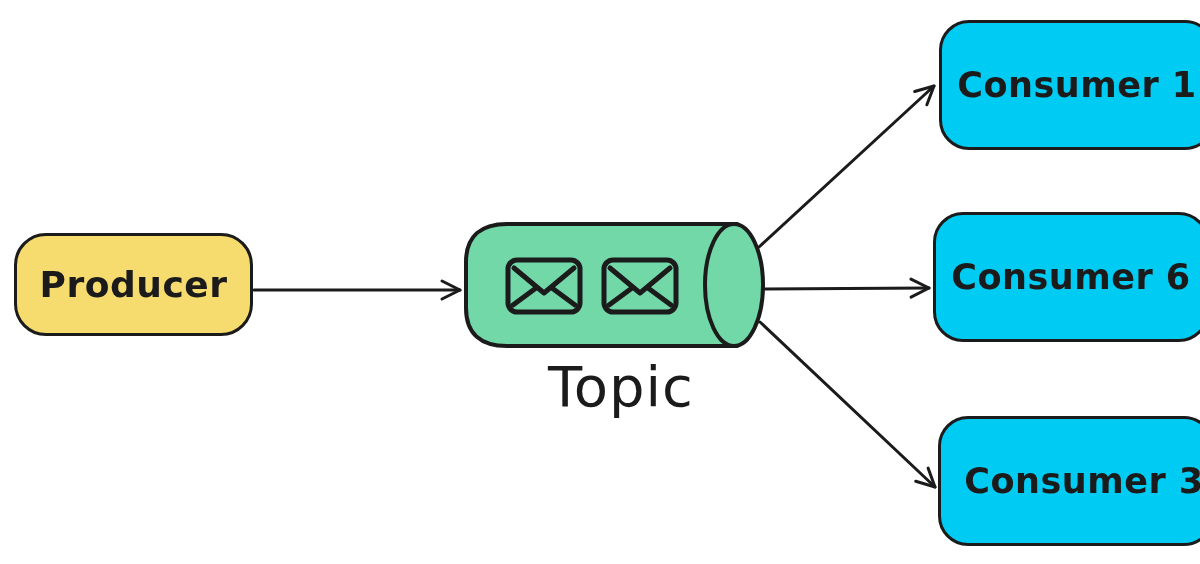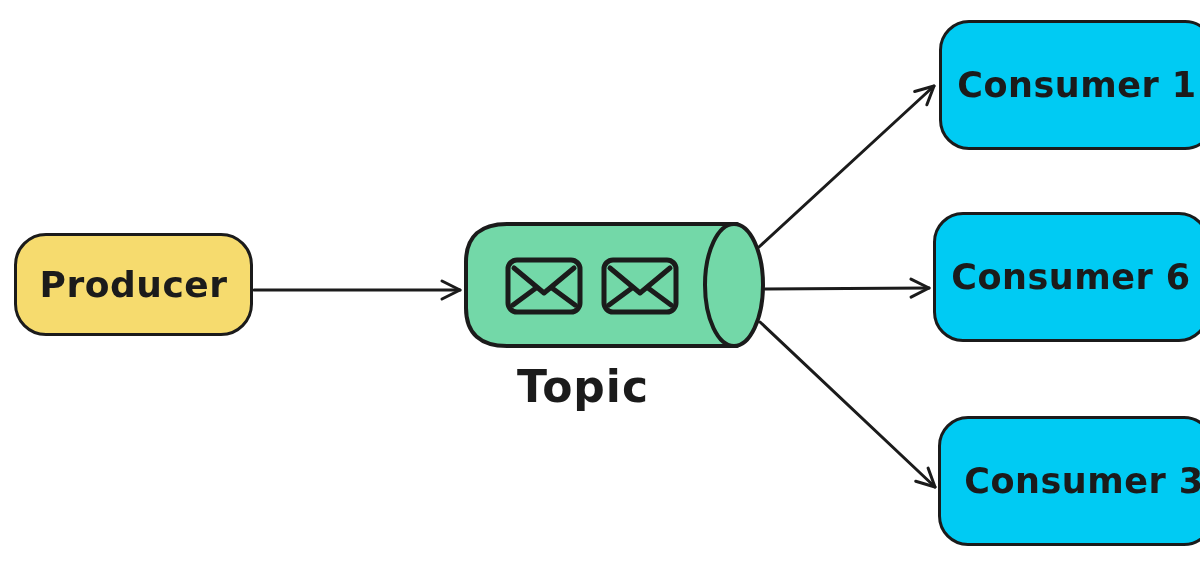--- a/index.html
+++ b/index.html
@@ -39,23 +39,23 @@
     width:276px;height:130px;
     border-radius:30px;
     background:var(--consumer-fill,#00cbf3);
     font-size:35px;
   }
   .c1{left:939px;top:20px;}
   .c2{left:933px;top:212px;}
   .c3{left:938px;top:416px;padding-left:16px;}
   .topic-label{
     position:absolute;
-    left:483px;top:356px;width:200px;height:60px;
+    left:521px;top:356px;width:200px;height:60px;
     display:flex;align-items:center;justify-content:center;
-    font-size:44px;font-weight:700;
+    font-size:56px;font-weight:400;
     letter-spacing:1px;
   }
 </style>
 </head>
 <body>
 
 <div class="canvas">
 
   <svg class="layer" viewBox="0 0 1200 564">
     <defs>

